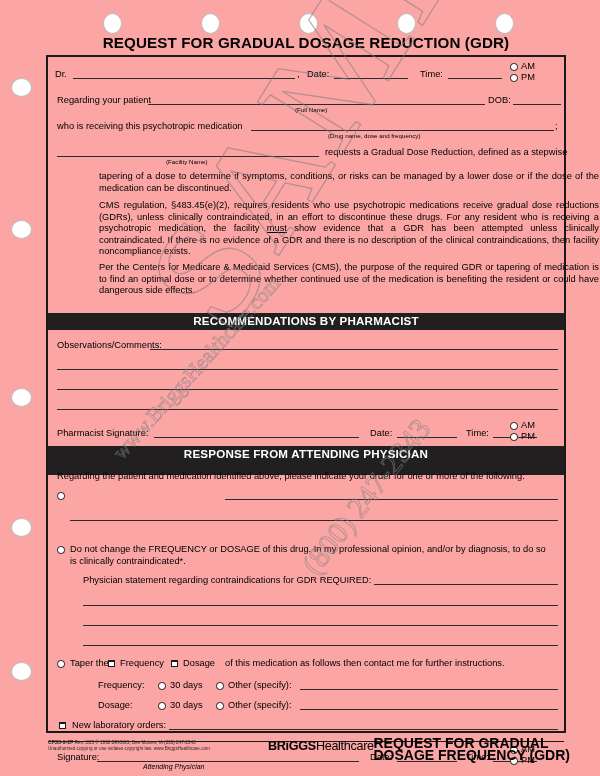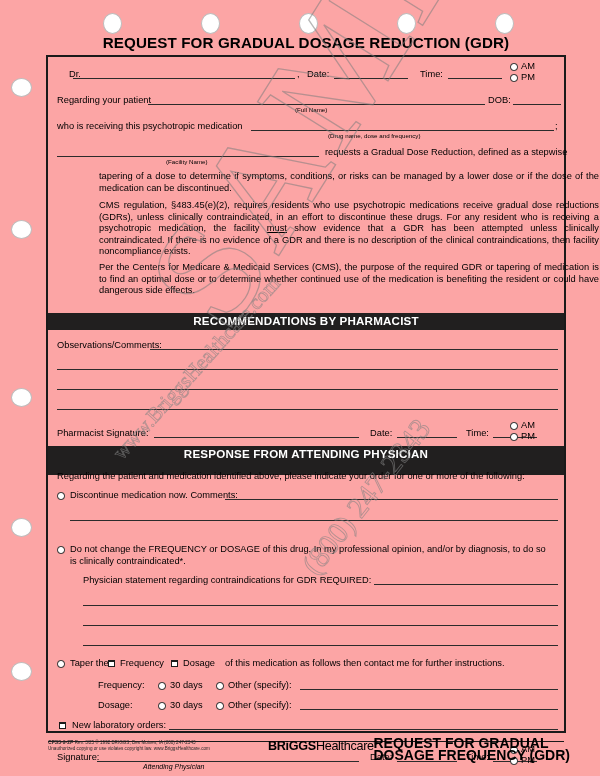--- a/index.html
+++ b/index.html
@@ -159,21 +159,21 @@
   <div class="hole left" style="top:78px"></div>
   <div class="hole left" style="top:220px"></div>
   <div class="hole left" style="top:388px"></div>
   <div class="hole left" style="top:518px"></div>
   <div class="hole left" style="top:662px"></div>
 
   <div class="title">REQUEST FOR GRADUAL DOSAGE REDUCTION (GDR)</div>
 
   <div class="form">
 
-    <div class="tx" style="left:21px;top:12px;">Dr.</div>
+    <div class="tx" style="left:7px;top:12px;">Dr.</div>
     <div class="rule" style="left:25px;top:21px;width:222px;"></div>
     <div class="tx" style="left:249px;top:12px;">,</div>
     <div class="tx" style="left:259px;top:12px;">Date:</div>
     <div class="rule" style="left:286px;top:21px;width:74px;"></div>
     <div class="tx" style="left:372px;top:12px;">Time:</div>
     <div class="rule" style="left:400px;top:21px;width:54px;"></div>
 
     <div class="radio" style="left:462px;top:6px;"></div>
     <div class="tx" style="left:473px;top:4px;">AM</div>
     <div class="radio" style="left:462px;top:17px;"></div>
@@ -222,21 +222,20 @@
     <div class="radio" style="left:462px;top:376px;"></div>
     <div class="tx" style="left:473px;top:374px;">PM</div>
 
     <div class="bar" style="top:389px;height:29px;">
       <span>RESPONSE FROM ATTENDING PHYSICIAN</span>
     </div>
 
     <div class="tx" style="left:9px;top:414px;">Regarding the patient and medication identified above, please indicate your order for one or more of the following:</div>
 
     <div class="radio" style="left:9px;top:435px;"></div>
-    <div class="tx" style="left:22px;top:433px;">Discontinue medication now.  Comments:</div>
     <div class="rule" style="left:177px;top:442px;width:333px;"></div>
     <div class="rule" style="left:22px;top:463px;width:488px;"></div>
 
     <div class="radio" style="left:9px;top:489px;"></div>
     <div class="tx" style="left:22px;top:487px;">Do not change the FREQUENCY or DOSAGE of this drug. In my professional opinion, and/or by diagnosis, to do so</div>
     <div class="tx" style="left:22px;top:499px;">is clinically contraindicated*.</div>
 
     <div class="tx b" style="left:35px;top:518px;">Physician statement regarding contraindications for GDR REQUIRED:</div>
     <div class="rule" style="left:326px;top:527px;width:184px;"></div>
     <div class="rule" style="left:35px;top:548px;width:475px;"></div>

